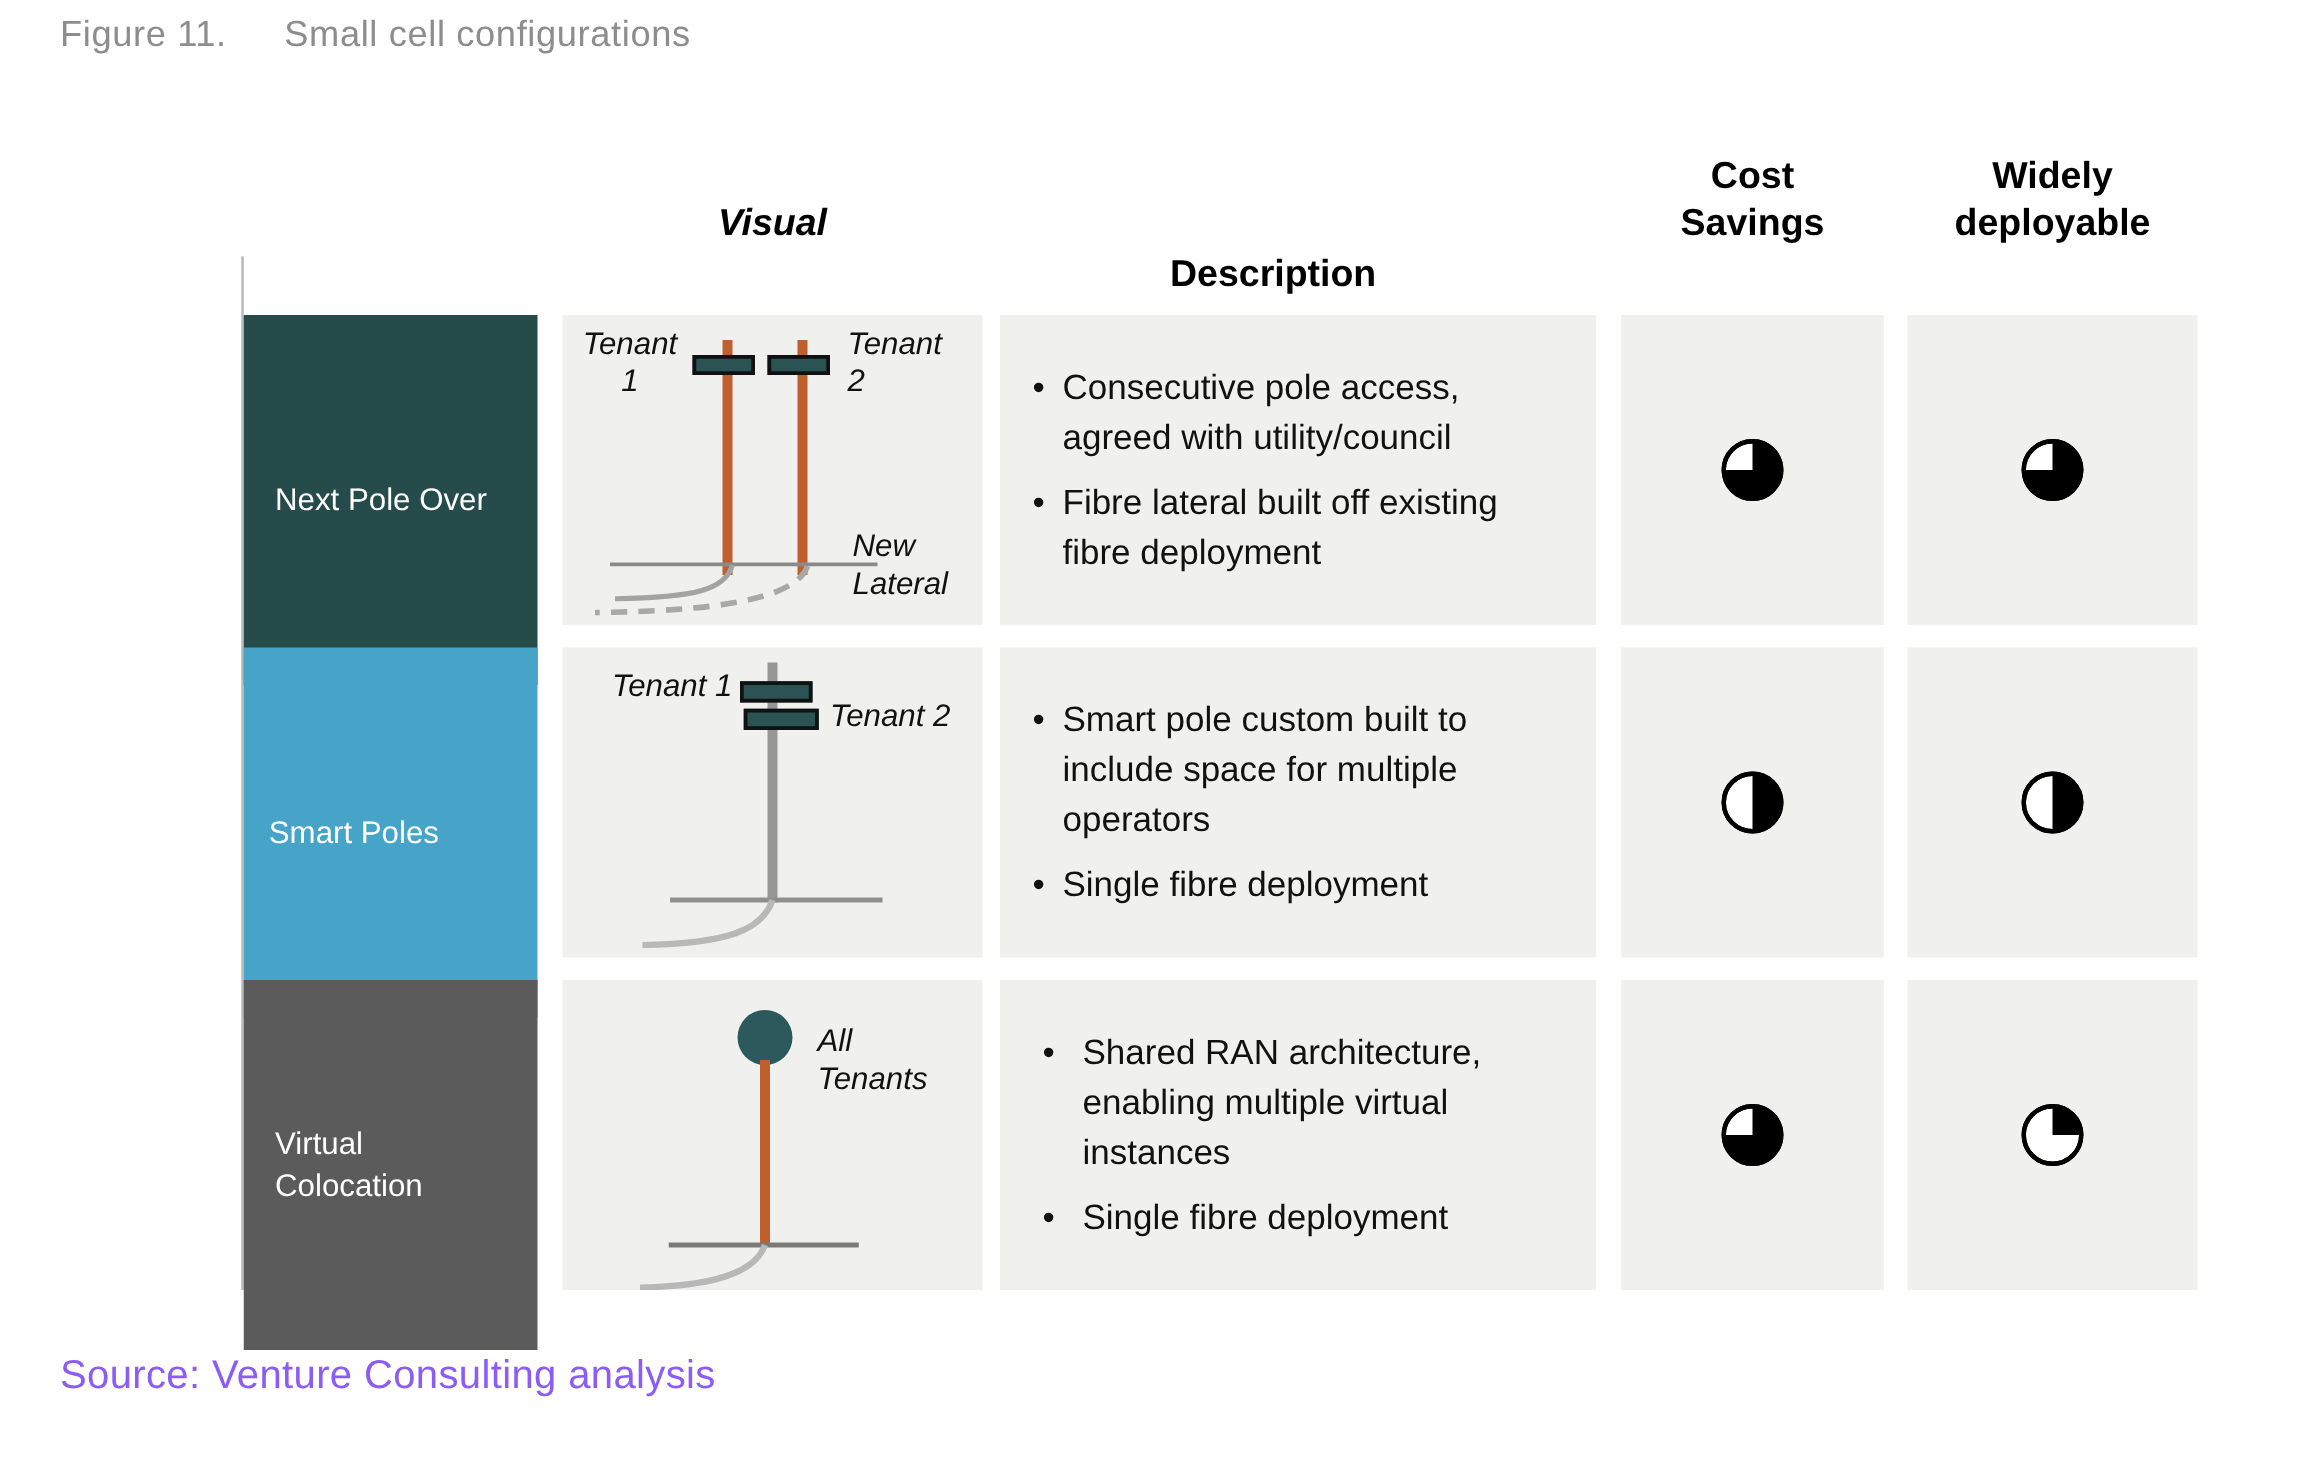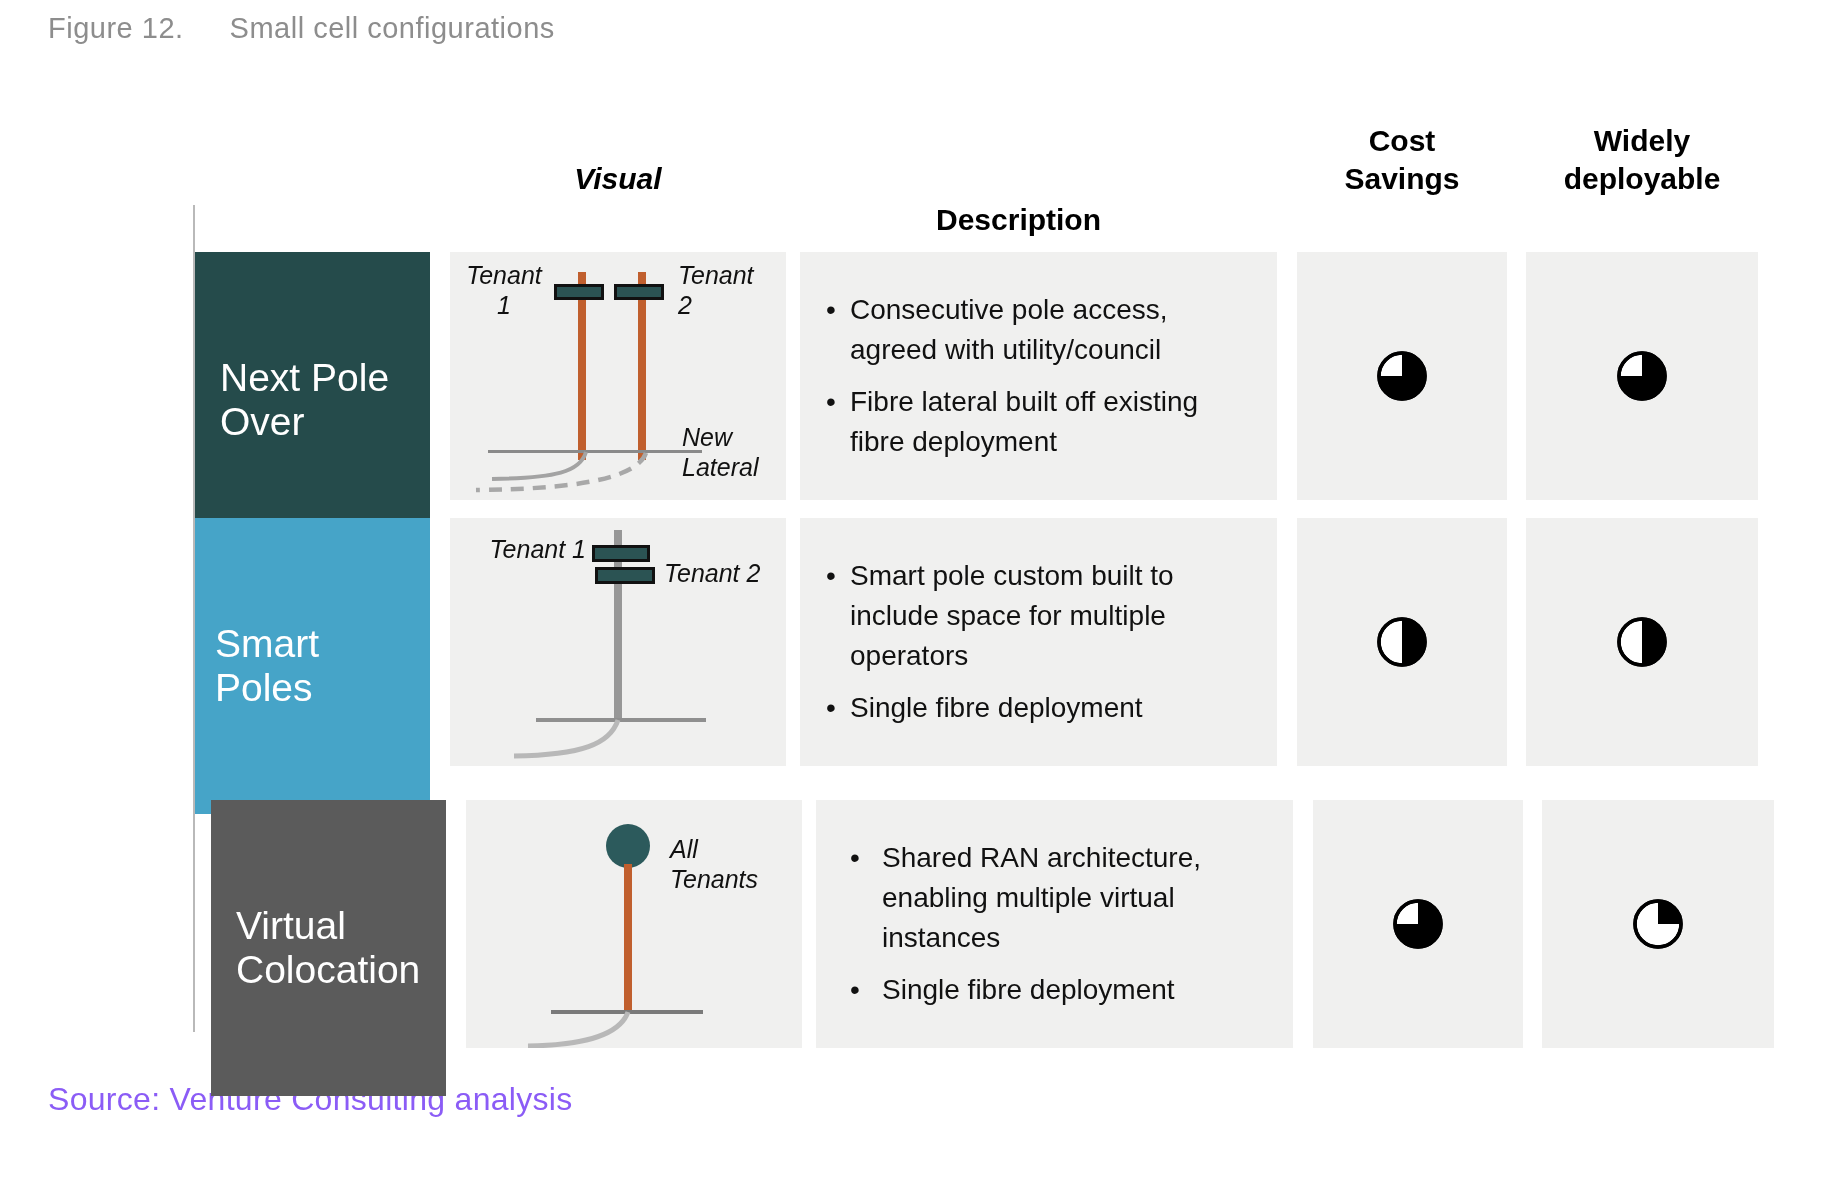--- a/index.html
+++ b/index.html
@@ -7,24 +7,24 @@
         font-family:"Liberation Sans",sans-serif;overflow:hidden;}
   .title{position:absolute;left:48px;top:12px;font-size:29px;color:#8d8d8d;
          display:flex;gap:46px;letter-spacing:.5px;}
   .hdr{position:absolute;font-weight:700;font-size:30px;color:#000;
        text-align:center;line-height:38px;white-space:pre-line;}
   .hdr-visual{left:450px;width:336px;top:160px;font-style:italic;}
   .hdr-desc{left:780px;width:477px;top:160px;margin-top:41px;}
   .hdr-cost{left:1297px;width:210px;top:122px;}
   .hdr-widely{left:1526px;width:232px;top:122px;}
   .vline{position:absolute;left:193px;top:205px;width:2px;height:827px;background:#b9b9b9;}
-  .y1{top:252px;}.y2{top:518px;}.y3{top:800px;margin-left:16px;}
+  .y1{top:252px;}.y2{top:518px;}.y3{top:784px;}
   .row-label{position:absolute;left:195px;width:235px;height:296px;display:flex;
              align-items:center;box-sizing:border-box;padding:0 18px 0 25px;
-             color:#fff;font-size:39px;line-height:44px;z-index:1;}
+             color:#fff;font-size:25px;line-height:34px;z-index:1;}
   .panel{position:absolute;height:248px;background:#f0f0ef;box-sizing:border-box;z-index:1;}
   .visual{left:450px;width:336px;}
   .desc{left:800px;width:477px;display:flex;flex-direction:column;justify-content:center;
         row-gap:12px;padding:0 8px 0 20px;font-size:28px;line-height:40px;color:#111;}
   .cell{display:flex;align-items:center;justify-content:center;}
   .cell-cost{left:1297px;width:210px;}
   .cell-widely{left:1526px;width:232px;}
   .bullet{position:relative;padding-left:30px;white-space:pre-line;}
   .bullet::before{content:"\2022";position:absolute;left:6px;}
   .desc.more .bullet{padding-left:46px;}
@@ -38,21 +38,21 @@
   .circle{position:absolute;border-radius:50%;}
   .harvey{width:52px;height:52px;}
   .source{position:absolute;left:48px;top:1081px;font-size:32px;color:#8b5cf6;letter-spacing:.3px;}
 </style>
 </head>
 <body>
 
 <div class="page">
 
   <div class="title">
-    <span>Figure 12.</span>
+    <span>Figure 11.</span>
     <span>Small cell configurations</span>
   </div>
 
   <div class="hdr hdr-visual">Visual</div>
   <div class="hdr hdr-desc">Description</div>
   <div class="hdr hdr-widely">Widely
 deployable</div>
   <div class="hdr hdr-cost">Cost
 Savings</div>
 

